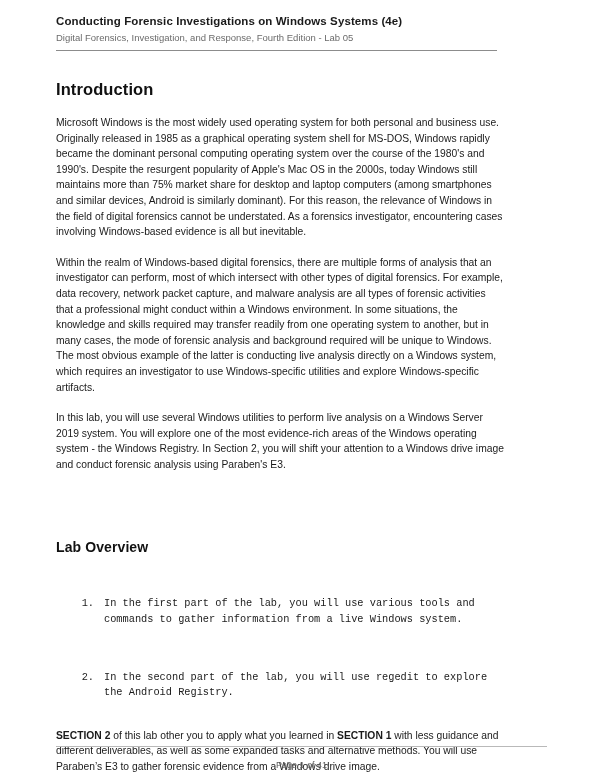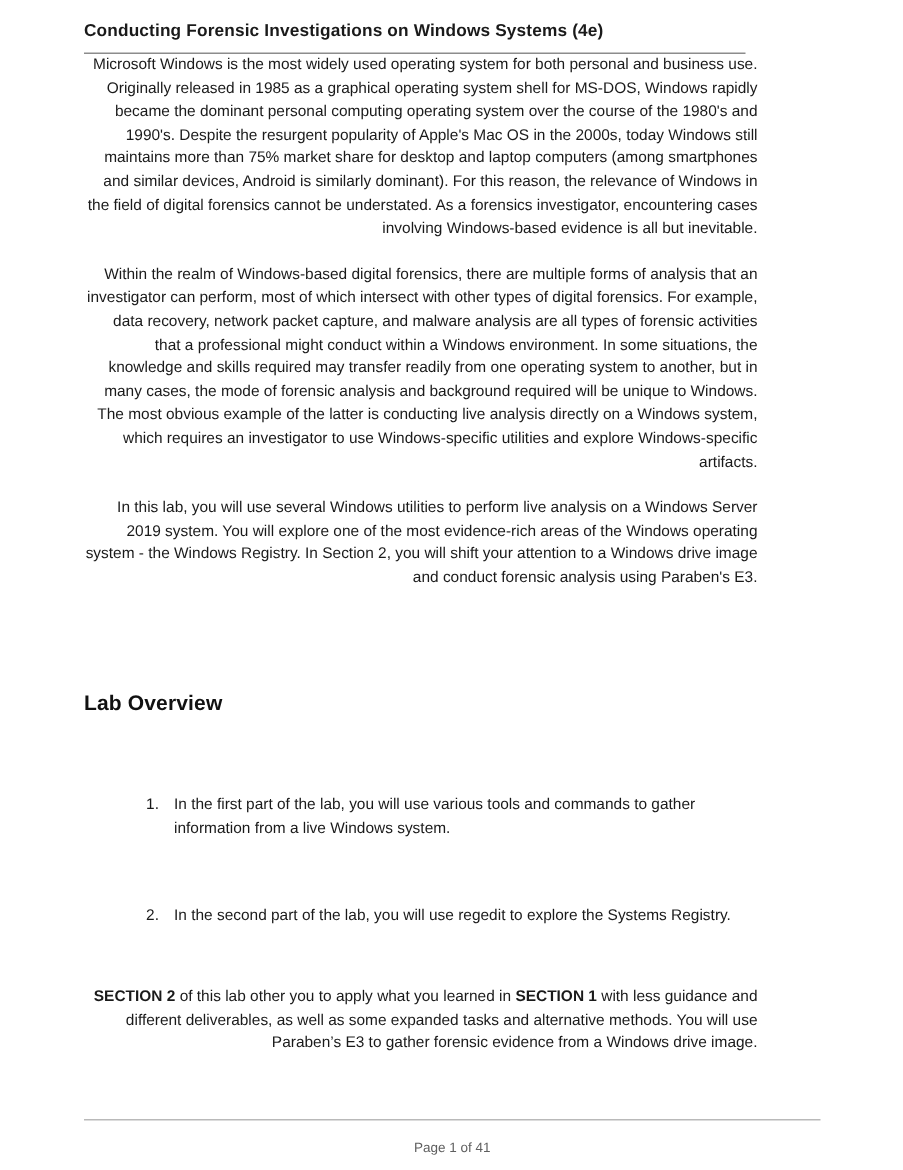--- a/index.html
+++ b/index.html
@@ -67,32 +67,33 @@
     color: #111111;
     margin: 0 0 14px 0;
     line-height: 16px;
     letter-spacing: 0.1px;
   }
   p.para {
     font-size: 10.3px;
     line-height: 15.6px;
     color: #1a1a1a;
     margin: 0 0 15px 0;
-    text-align: right;
+    text-align: left;
   }
   p.para.tight { margin-bottom: 0; }
 
   .spacer-lg { height: 52px; }
   .spacer-md { height: 27px; }
 
   ol.task-list {
-    margin: 12px;
+    margin: 0;
     padding: 0 0 0 16px;
     list-style: none;
     counter-reset: taskitem;
+    font-family: Liberation Mono, monospace;
   }
   ol.task-list > li {
     position: relative;
     font-size: 10.3px;
     line-height: 15.6px;
     color: #1a1a1a;
     padding-left: 32px;
     margin: 0 0 42px 0;
     counter-increment: taskitem;
   }
@@ -133,40 +134,42 @@
     line-height: 12px;
   }
 </style>
 </head>
 <body>
 
 <div class="page">
 
   <div class="doc-header">
     <div class="doc-title">Conducting Forensic Investigations on Windows Systems (4e)</div>
+    <div class="doc-subtitle">Digital Forensics, Investigation, and Response, Fourth Edition - Lab 05</div>
     <div class="header-rule"></div>
   </div>
 
   <div class="doc-body">
 
+    <h1 class="section-title">Introduction</h1>
 
     <p class="para">Microsoft Windows is the most widely used operating system for both personal and business use. Originally released in 1985 as a graphical operating system shell for MS-DOS, Windows rapidly became the dominant personal computing operating system over the course of the 1980's and 1990's. Despite the resurgent popularity of Apple's Mac OS in the 2000s, today Windows still maintains more than 75% market share for desktop and laptop computers (among smartphones and similar devices, Android is similarly dominant). For this reason, the relevance of Windows in the field of digital forensics cannot be understated. As a forensics investigator, encountering cases involving Windows-based evidence is all but inevitable.</p>
     <p class="para">Within the realm of Windows-based digital forensics, there are multiple forms of analysis that an investigator can perform, most of which intersect with other types of digital forensics. For example, data recovery, network packet capture, and malware analysis are all types of forensic activities that a professional might conduct within a Windows environment. In some situations, the knowledge and skills required may transfer readily from one operating system to another, but in many cases, the mode of forensic analysis and background required will be unique to Windows. The most obvious example of the latter is conducting live analysis directly on a Windows system, which requires an investigator to use Windows-specific utilities and explore Windows-specific artifacts.</p>
     <p class="para">In this lab, you will use several Windows utilities to perform live analysis on a Windows Server 2019 system. You will explore one of the most evidence-rich areas of the Windows operating system - the Windows Registry. In Section 2, you will shift your attention to a Windows drive image and conduct forensic analysis using Paraben's E3.</p>
 
     <div class="spacer-lg"></div>
 
     <h2 class="sub-title">Lab Overview</h2>
 
 
     <div class="spacer-md"></div>
 
     <ol class="task-list">
       <li><span>In the first part of the lab, you will use various tools and commands to gather information from a live Windows system.</span></li>
-      <li><span>In the second part of the lab, you will use regedit to explore the Systems Registry.</span></li>
+      <li><span>In the second part of the lab, you will use regedit to explore the Android Registry.</span></li>
     </ol>
 
     <div class="spacer-md"></div>
 
     <p class="para tight"><b class="bold">SECTION 2</b><span> of this lab other you to apply what you learned in </span><b class="bold">SECTION 1</b><span> with less guidance and different deliverables, as well as some expanded tasks and alternative methods. You will use Paraben’s E3 to gather forensic evidence from a Windows drive image.</span></p>
 
   </div>
 
   <div class="doc-footer">
     <div class="footer-rule"></div>

